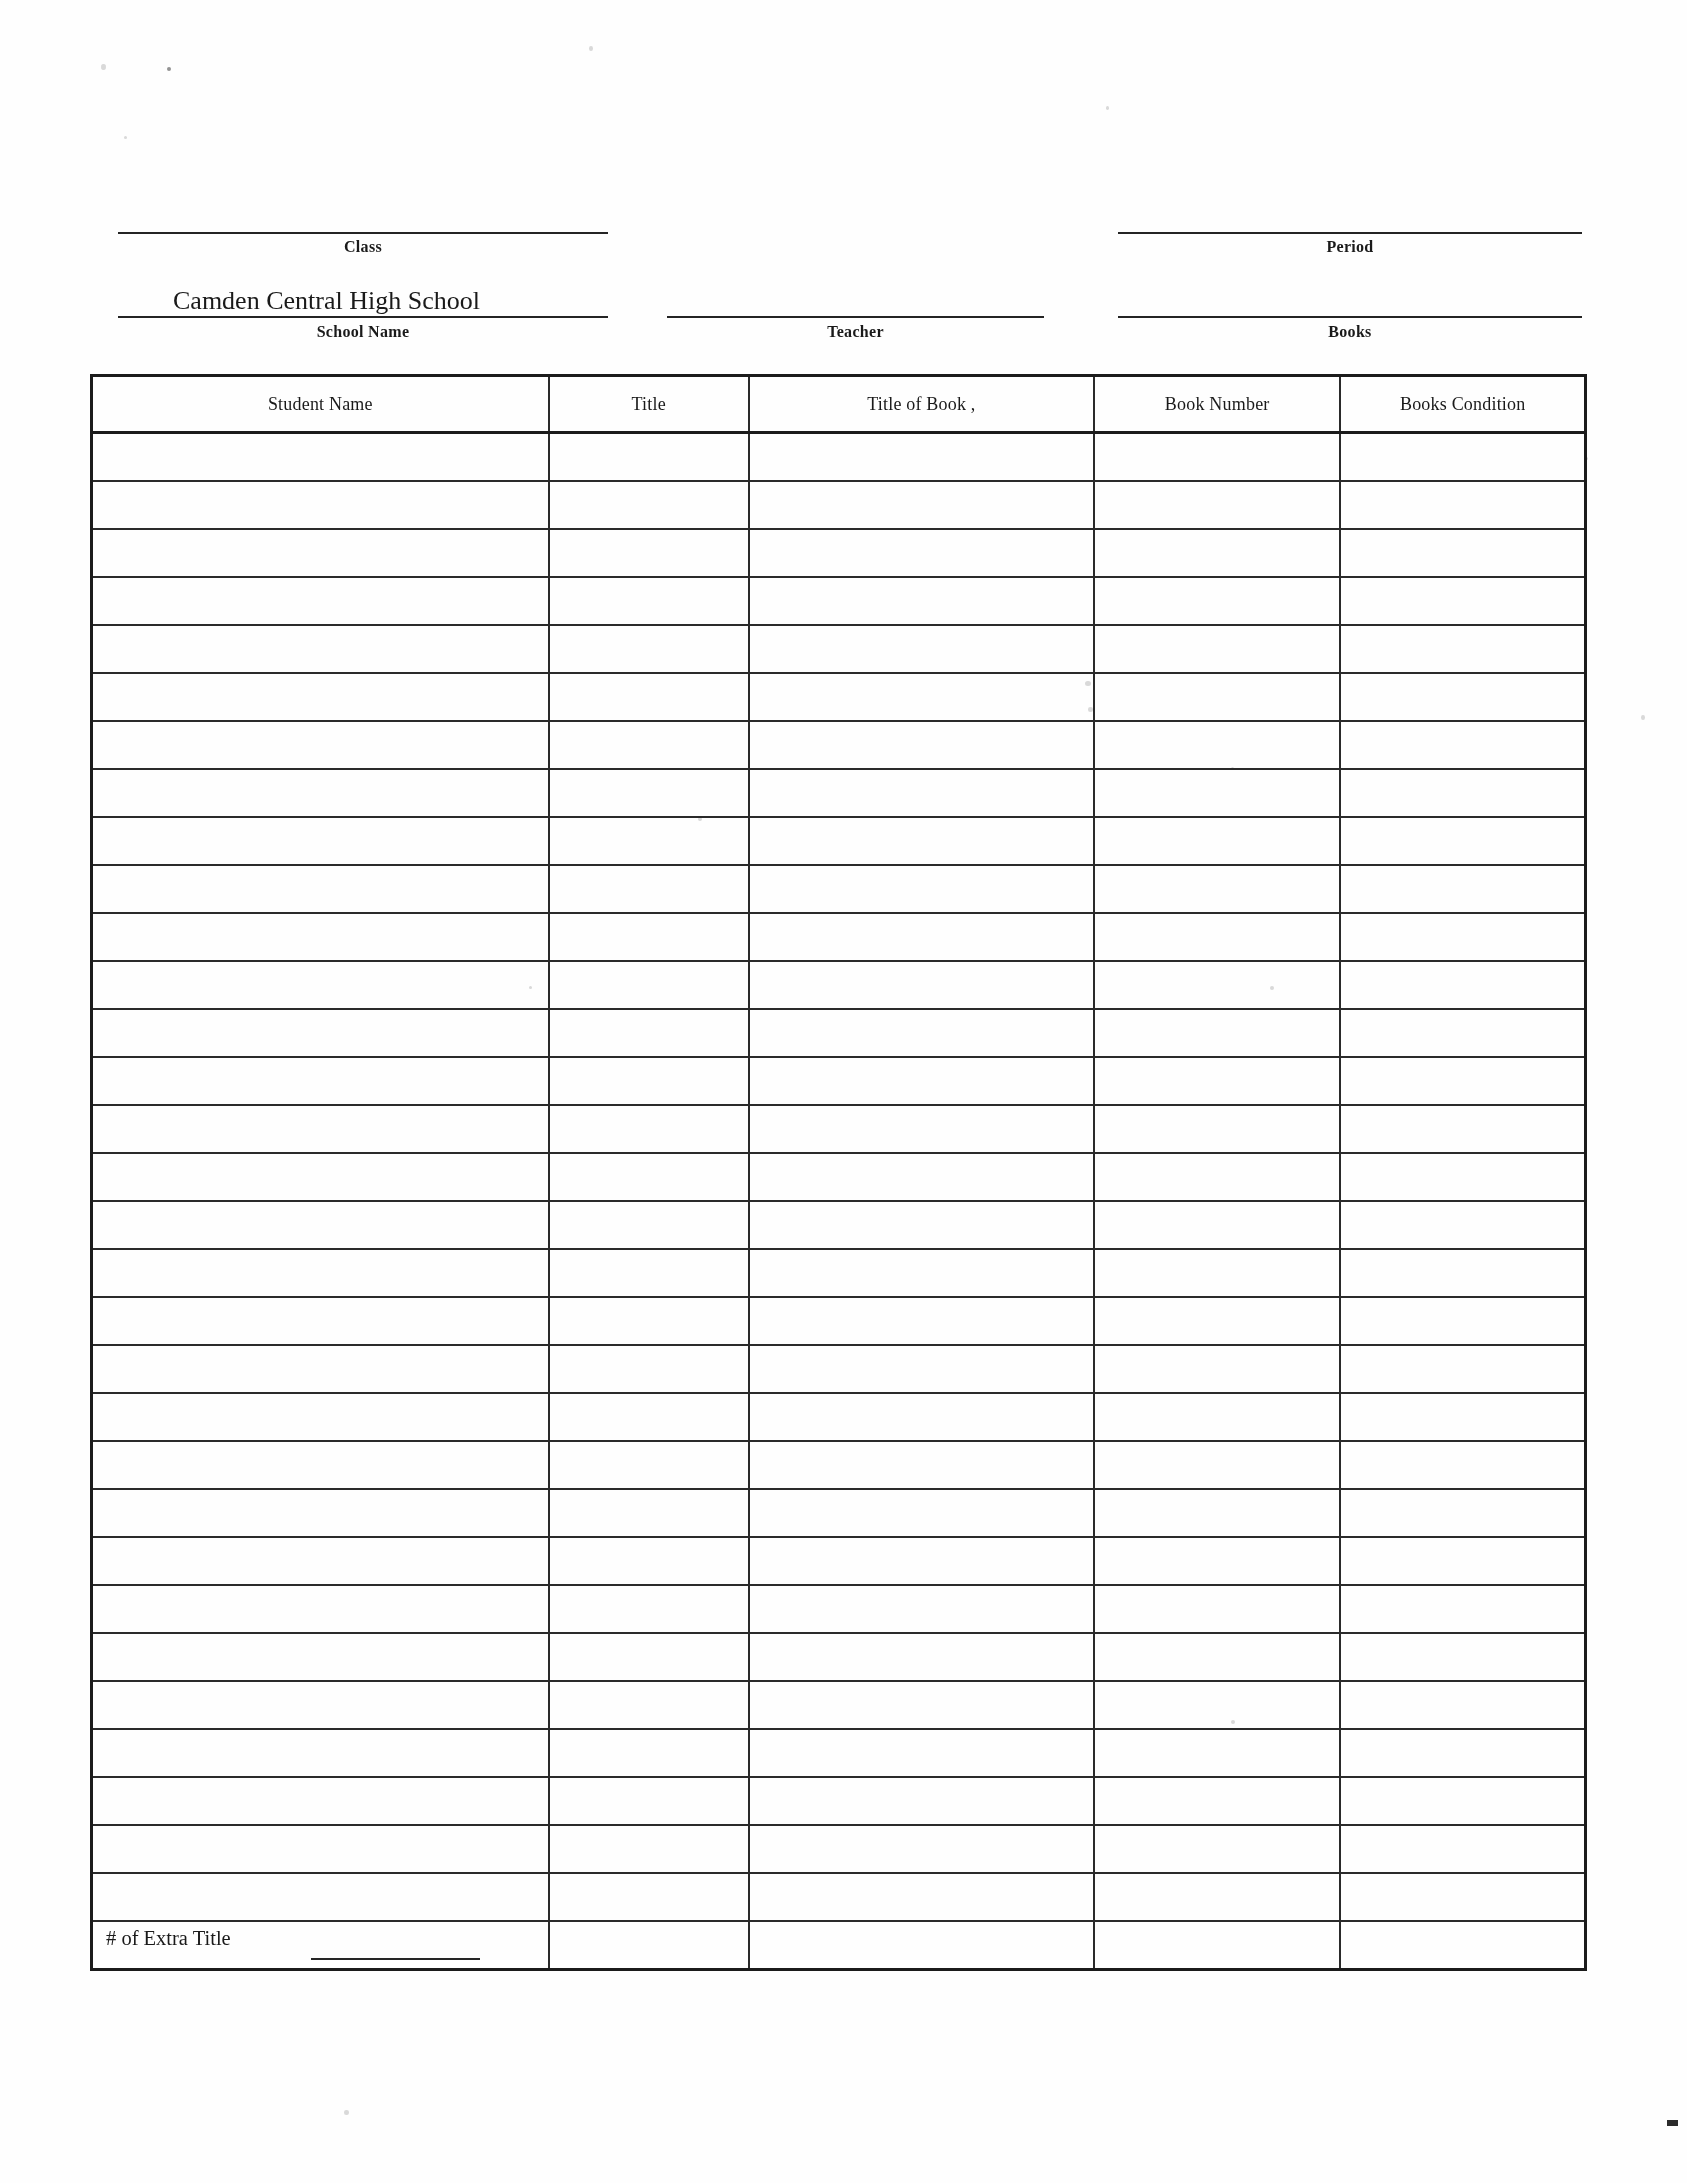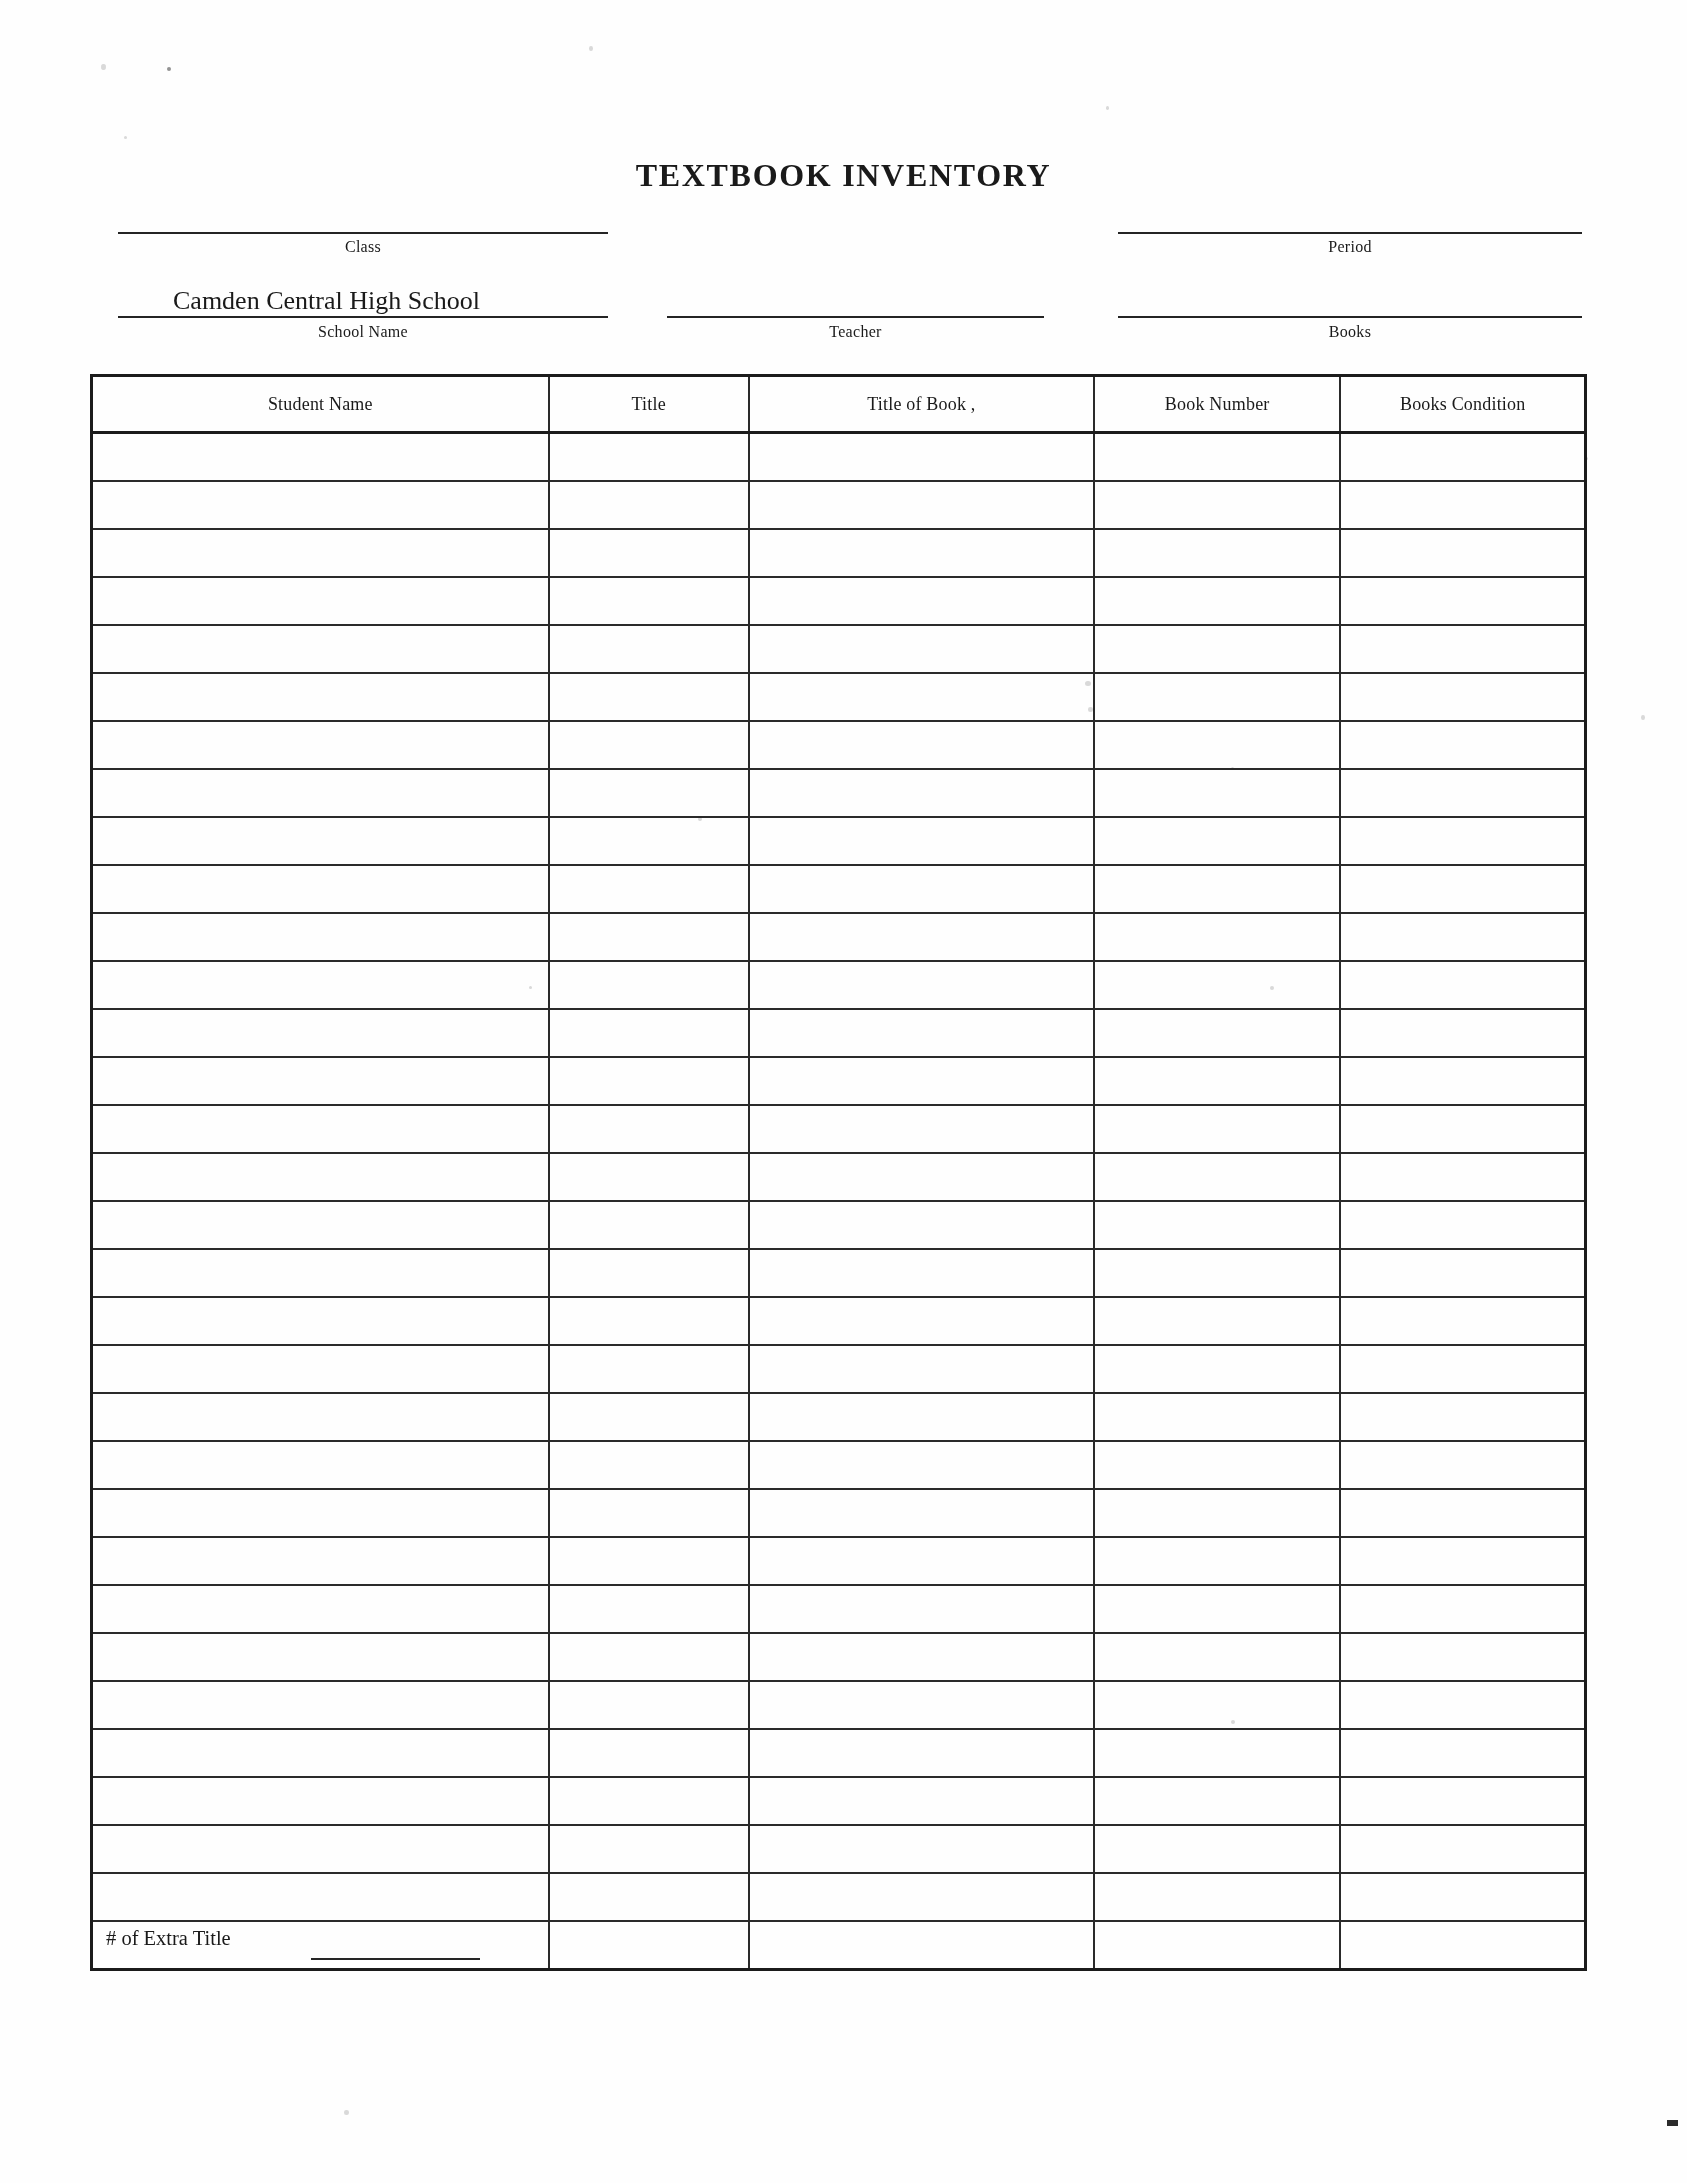--- a/index.html
+++ b/index.html
@@ -45,21 +45,21 @@
     position: absolute;
   }
   .field-rule {
     position: absolute;
     height: 0;
     border-bottom: 2px solid #242424;
   }
   .field-caption {
     position: absolute;
     font-size: 16px;
-    font-weight: normal;
+    font-weight: bold;
     text-align: center;
     letter-spacing: 0.3px;
   }
   .field-value {
     position: absolute;
     font-size: 26px;
     font-weight: normal;
     white-space: nowrap;
     font-family: "Liberation Serif", "DejaVu Serif", serif;
   }
@@ -136,21 +136,20 @@
   <div class="speck" style="left:1085px;top:681px;width:6px;height:5.3px;"></div>
   <div class="speck" style="left:1088px;top:707px;width:5.3px;height:4.6px;"></div>
   <div class="speck" style="left:698px;top:817px;width:4px;height:4px;"></div>
   <div class="speck" style="left:1231px;top:767px;width:3.3px;height:3.3px;"></div>
   <div class="speck" style="left:1270px;top:986px;width:4px;height:4px;"></div>
   <div class="speck" style="left:529px;top:986px;width:3.3px;height:3.3px;"></div>
   <div class="speck" style="left:1231px;top:1720px;width:4px;height:4px;"></div>
   <div class="speck" style="left:344px;top:2110px;width:4.6px;height:4.6px;"></div>
   <div class="speck" style="left:1585px;top:457px;width:3.3px;height:3.3px;"></div>
 
-  <div id="doc-title">TEXTBOOK INVENTORY</div>
 
   <div class="field">
     <div class="field-rule" style="left:118px;top:232px;width:490px;"></div>
     <div class="field-value" style="left:132px;top:198px;width:463px;"></div>
     <div class="field-caption" style="left:118px;top:238px;width:490px;">Class</div>
   </div>
 
   <div class="field">
     <div class="field-rule" style="left:1118px;top:232px;width:464px;"></div>
     <div class="field-value" style="left:1131px;top:198px;width:437px;"></div>

